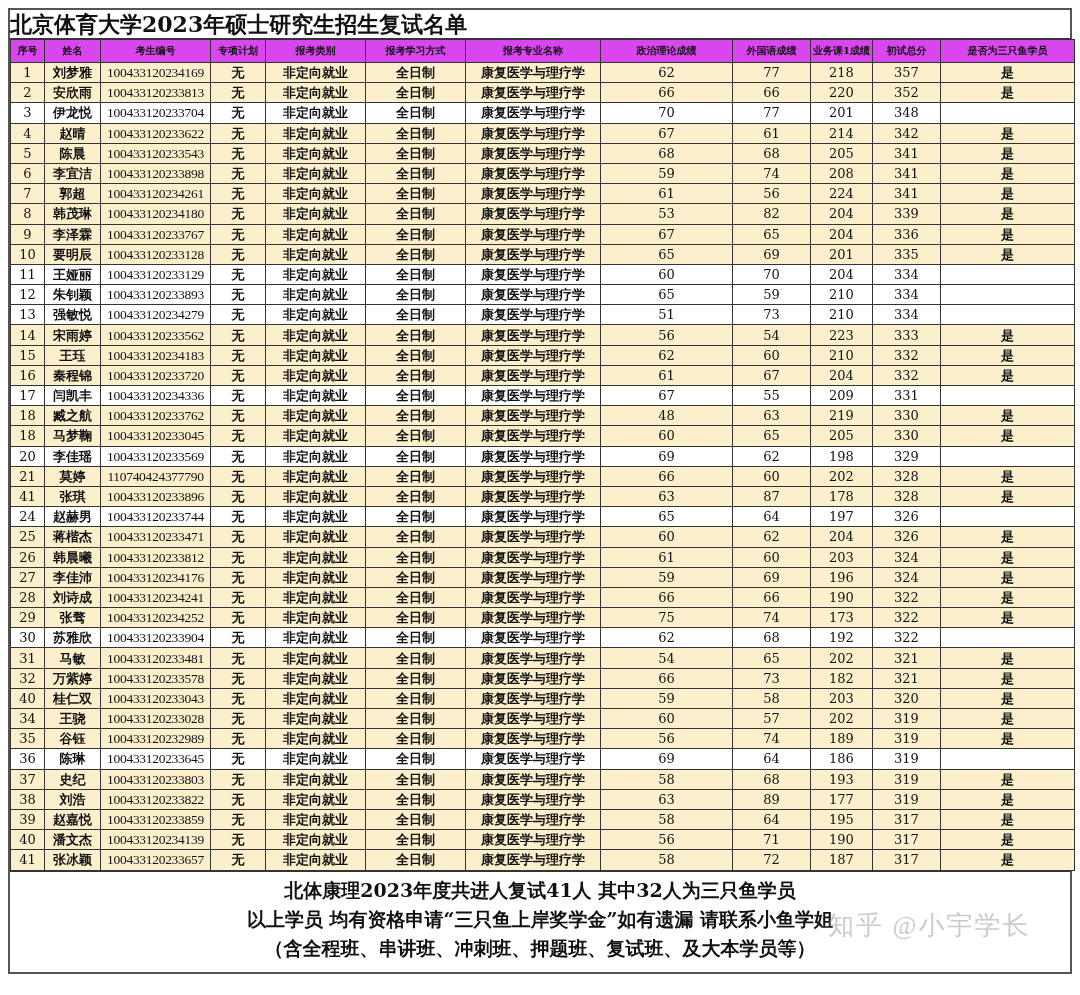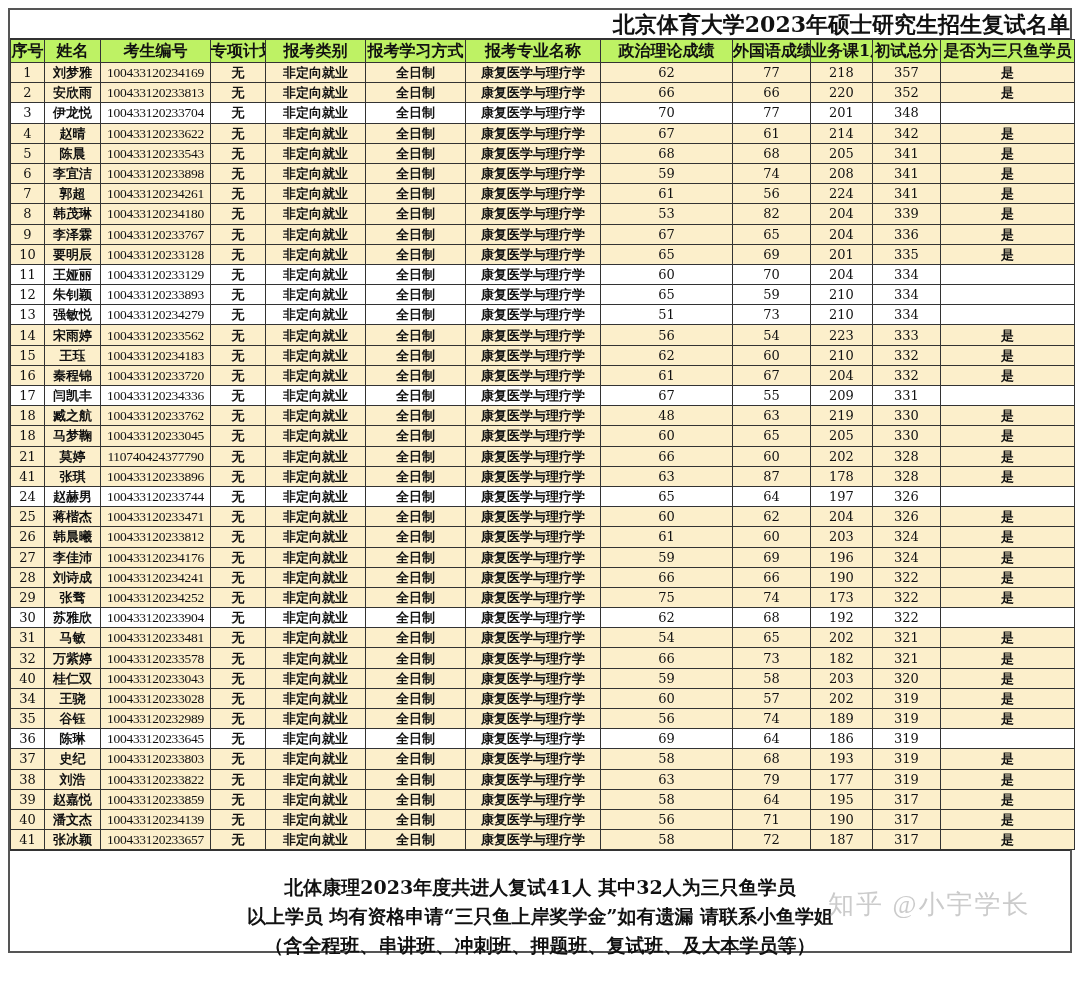--- a/index.html
+++ b/index.html
@@ -1,32 +1,32 @@
 <!DOCTYPE html>
 <html><head>
 <meta charset="utf-8">
 <style>
   html, body { margin: 0; padding: 0; background: #ffffff; }
   body { width: 1080px; height: 995px; position: relative; overflow: hidden;
          font-family: "DejaVu Serif", "Liberation Serif", serif; color: #111; }
   .sheet { position: absolute; left: 8px; top: 8px; width: 1064px;
            border: 2px solid #555; box-sizing: border-box; background: #fff; }
-  .title { height: 28px; line-height: 28px; text-align: right; font-weight: bold;
+  .title { height: 28px; line-height: 28px; text-align: left; font-weight: bold;
            font-size: 22px; border-bottom: 1px solid #333; letter-spacing: 0px; }
   table { border-collapse: collapse; width: 100%; table-layout: fixed; }
   th, td { border: 1px solid #333; text-align: center; padding: 0; overflow: hidden; white-space: nowrap; }
-  th { height: 22px; font-size: 16px; font-weight: bold; background: #bef264; }
+  th { height: 22px; font-size: 10px; font-weight: bold; background: #d946ef; }
   td { height: 19.2px; font-size: 13px; line-height: 19px; }
   td.name, td.plan, td.cat, td.mode, td.major, td.member { font-weight: bold; }
   td.id { font-family: "Liberation Serif", "DejaVu Serif", serif; font-size: 13.5px; letter-spacing: -0.3px; }
   tr.member td { background: #FCEFCB; }
   tr.nonmember td { background: #ffffff; }
   .footer { border-top: 1px solid #333; height: 100px; text-align: center; position: relative; }
   .footer .line { font-weight: bold; font-size: 19px; line-height: 29px; }
-  .footer .line1 { padding-top: 22px; text-align: center; }
+  .footer .line1 { padding-top: 4px; text-align: center; }
   .watermark { position: absolute; left: 818px; top: 36px; font-size: 26px; color: rgba(160,160,160,0.55);
                font-family: Liberation Serif, serif; font-weight: normal; letter-spacing: 2px; }
 </style>
 </head>
 <body>
 
 <div class="sheet">
   <div class="title">北京体育大学2023年硕士研究生招生复试名单</div>
   <table>
     <colgroup>
@@ -319,20 +319,34 @@
           <td class="plan">无</td>
           <td class="cat">非定向就业</td>
           <td class="mode">全日制</td>
           <td class="major">康复医学与理疗学</td>
           <td class="pol">60</td>
           <td class="eng">65</td>
           <td class="prof">205</td>
           <td class="total">330</td>
           <td class="member">是</td>
         </tr>
+        <tr class="nonmember">
+          <td class="no">20</td>
+          <td class="name">李佳瑶</td>
+          <td class="id">100433120233569</td>
+          <td class="plan">无</td>
+          <td class="cat">非定向就业</td>
+          <td class="mode">全日制</td>
+          <td class="major">康复医学与理疗学</td>
+          <td class="pol">69</td>
+          <td class="eng">62</td>
+          <td class="prof">198</td>
+          <td class="total">329</td>
+          <td class="member"></td>
+        </tr>
         <tr class="member">
           <td class="no">21</td>
           <td class="name">莫婷</td>
           <td class="id">110740424377790</td>
           <td class="plan">无</td>
           <td class="cat">非定向就业</td>
           <td class="mode">全日制</td>
           <td class="major">康复医学与理疗学</td>
           <td class="pol">66</td>
           <td class="eng">60</td>
@@ -552,21 +566,21 @@
         </tr>
         <tr class="member">
           <td class="no">38</td>
           <td class="name">刘浩</td>
           <td class="id">100433120233822</td>
           <td class="plan">无</td>
           <td class="cat">非定向就业</td>
           <td class="mode">全日制</td>
           <td class="major">康复医学与理疗学</td>
           <td class="pol">63</td>
-          <td class="eng">79</td>
+          <td class="eng">89</td>
           <td class="prof">177</td>
           <td class="total">319</td>
           <td class="member">是</td>
         </tr>
         <tr class="member">
           <td class="no">39</td>
           <td class="name">赵嘉悦</td>
           <td class="id">100433120233859</td>
           <td class="plan">无</td>
           <td class="cat">非定向就业</td>

